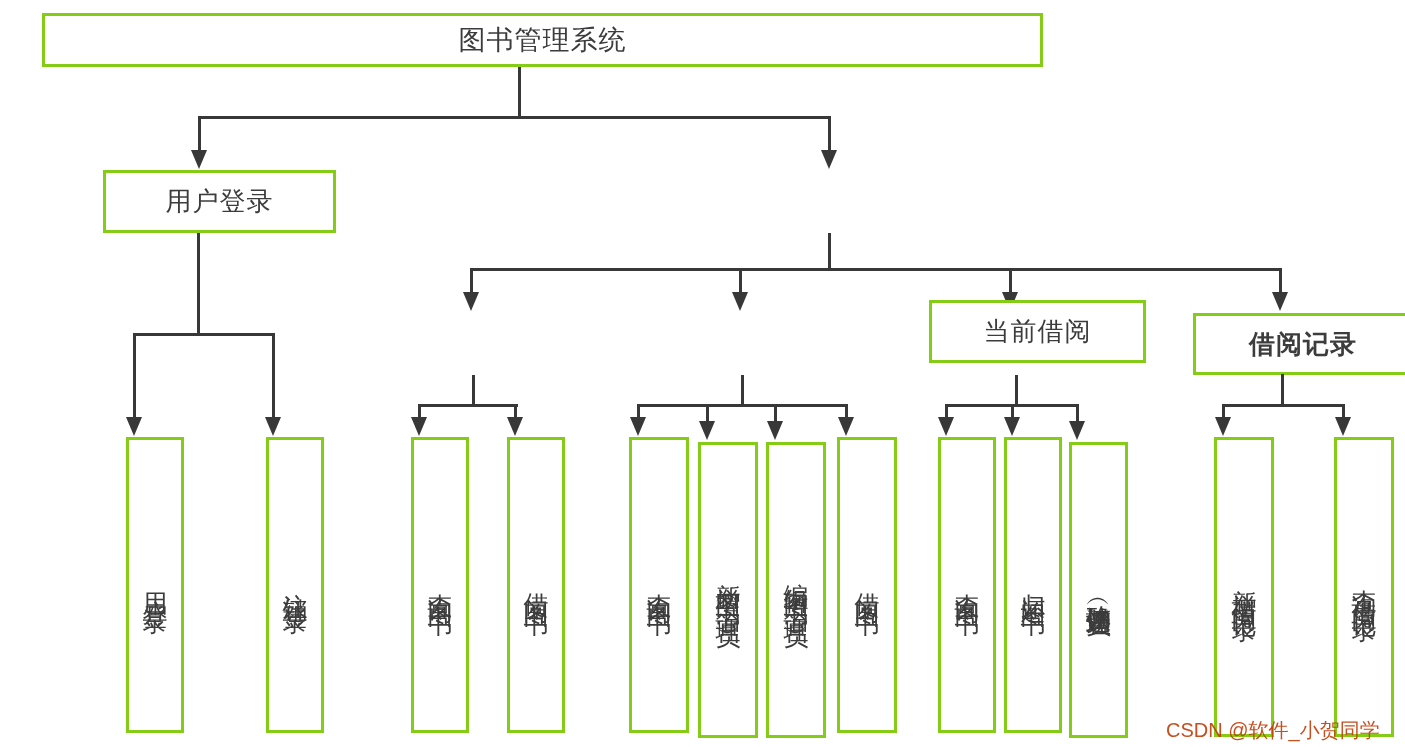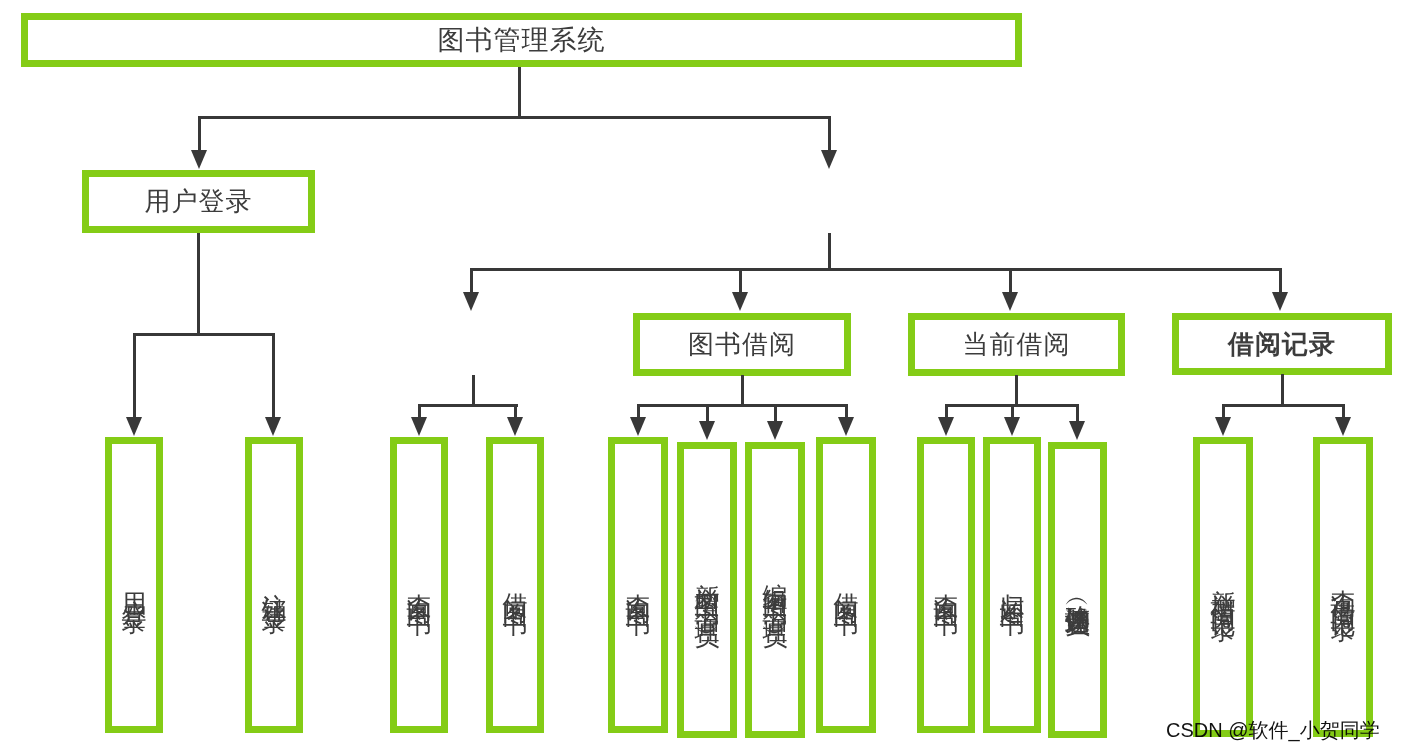--- a/index.html
+++ b/index.html
@@ -10,26 +10,27 @@
   #canvas {
     position: relative;
     width: 1405px;
     height: 747px;
     background: #ffffff;
     overflow: hidden;
   }
   .box {
     position: absolute;
     box-sizing: border-box;
-    border: 7px solid #84cc16;
+    border: 3px solid #84cc16;
     background: #ffffff;
     display: flex;
     align-items: center;
     justify-content: center;
     color: #3c3c3c;
+    margin-left: 21px;
   }
   .hnode { font-size: 26px; letter-spacing: 1px; }
   .root-node { font-size: 27px; }
   .leaf .vtext {
     writing-mode: vertical-rl;
     text-orientation: mixed;
     font-size: 25px;
     letter-spacing: 6px;
     line-height: 1;
     color: #3c3c3c;
@@ -47,21 +48,21 @@
     width: 0; height: 0;
     border-left: 8px solid transparent;
     border-right: 8px solid transparent;
     border-top: 19px solid #383838;
   }
   .watermark {
     position: absolute;
     left: 1166px;
     top: 717px;
     font-size: 20px;
-    color: #000000;
+    color: #c2410c;
     opacity: 0.92;
     z-index: 10;
     white-space: nowrap;
   }
 </style>
 </head>
 <body>
 
 <div id="canvas">
 
@@ -91,24 +92,21 @@
   <div class="hline" style="left:470px; top:268px; width:812px;"></div>
   <div class="vline" style="left:470px;  top:268px; height:26px;"></div>
   <div class="tri" style="left:463px;  top:292px;"></div>
   <div class="vline" style="left:739px;  top:268px; height:26px;"></div>
   <div class="tri" style="left:732px;  top:292px;"></div>
   <div class="vline" style="left:1009px; top:268px; height:26px;"></div>
   <div class="tri" style="left:1002px; top:292px;"></div>
   <div class="vline" style="left:1279px; top:268px; height:26px;"></div>
   <div class="tri" style="left:1272px; top:292px;"></div>
 
-  <div class="box hnode" style="left:633px; top:313px; width:218px; height:63px;">
-    <span>图书借阅</span>
-  </div>
-  <div class="box hnode" style="left:908px; top:313px; width:217px; height:63px;">
+  <div class="box hnode" style="left:908px; top:300px; width:217px; height:63px;">
     <span>当前借阅</span>
   </div>
   <div class="box hnode" style="left:1172px; top:313px; width:220px; height:62px;font-weight:bold;">
     <span>借阅记录</span>
   </div>
 
   <div class="vline" style="left:472px; top:375px; height:32px;"></div>
   <div class="hline" style="left:418px; top:404px; width:100px;"></div>
   <div class="vline" style="left:418px; top:404px; height:15px;"></div>
   <div class="tri" style="left:411px; top:417px;"></div>

